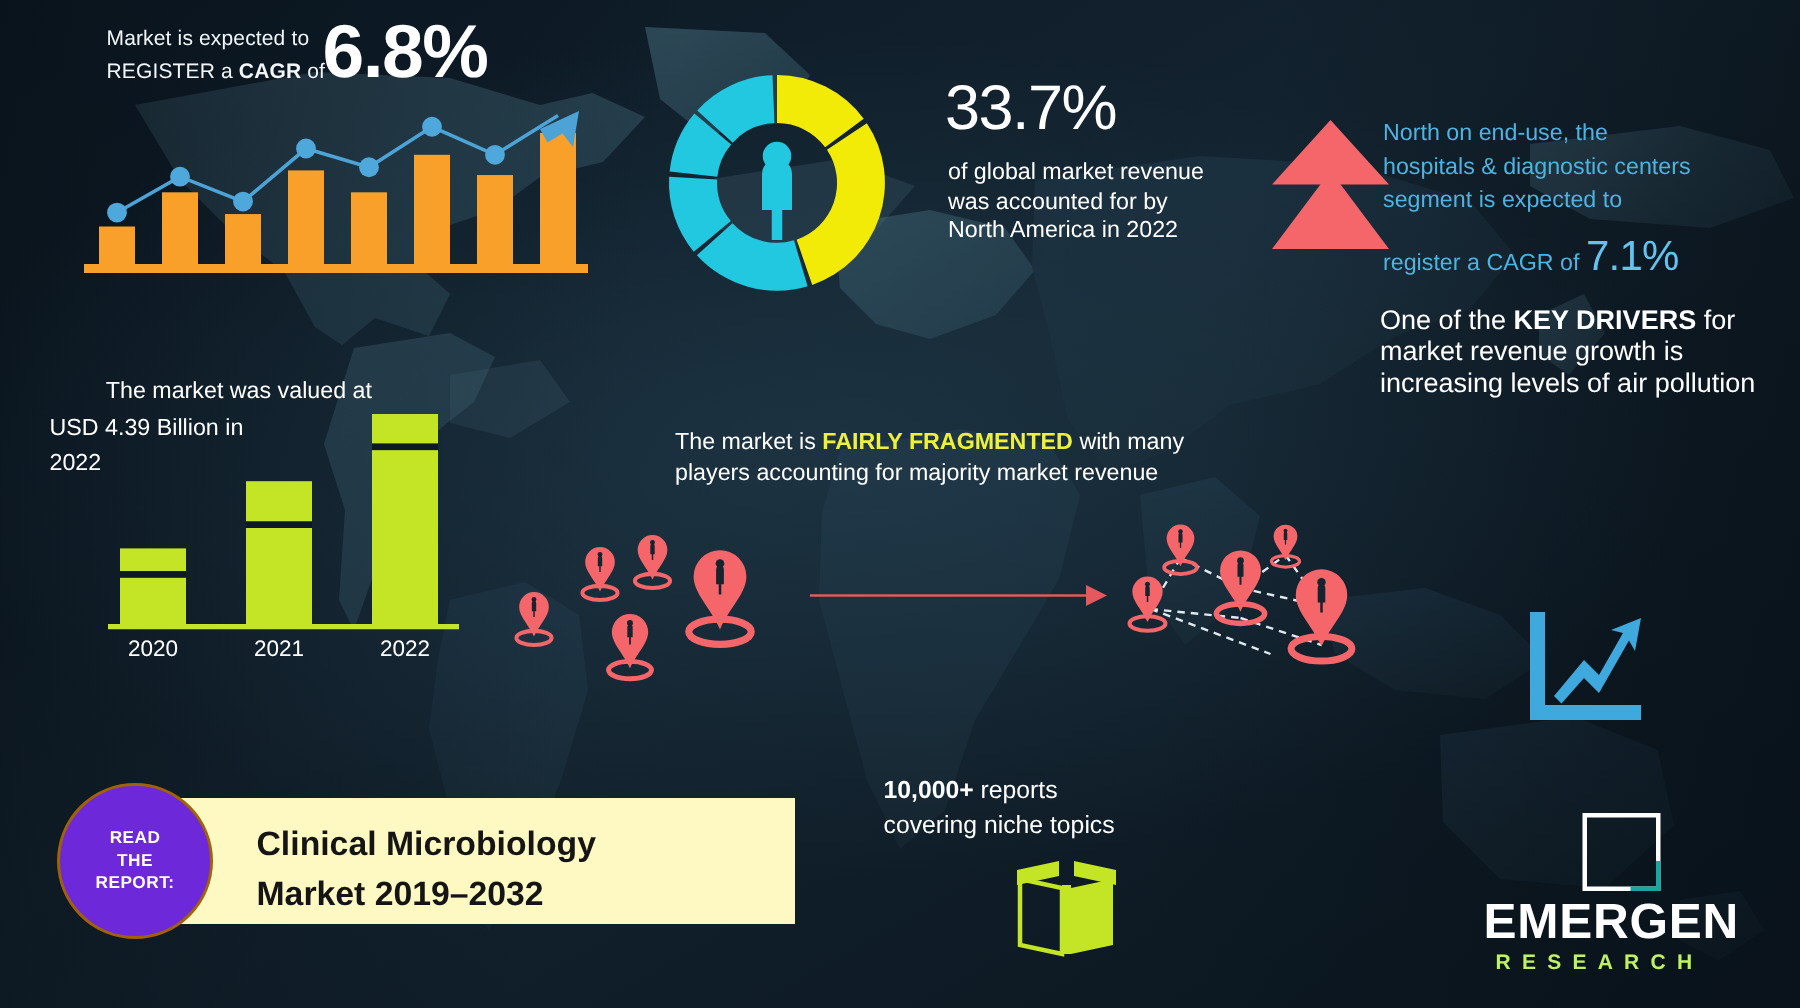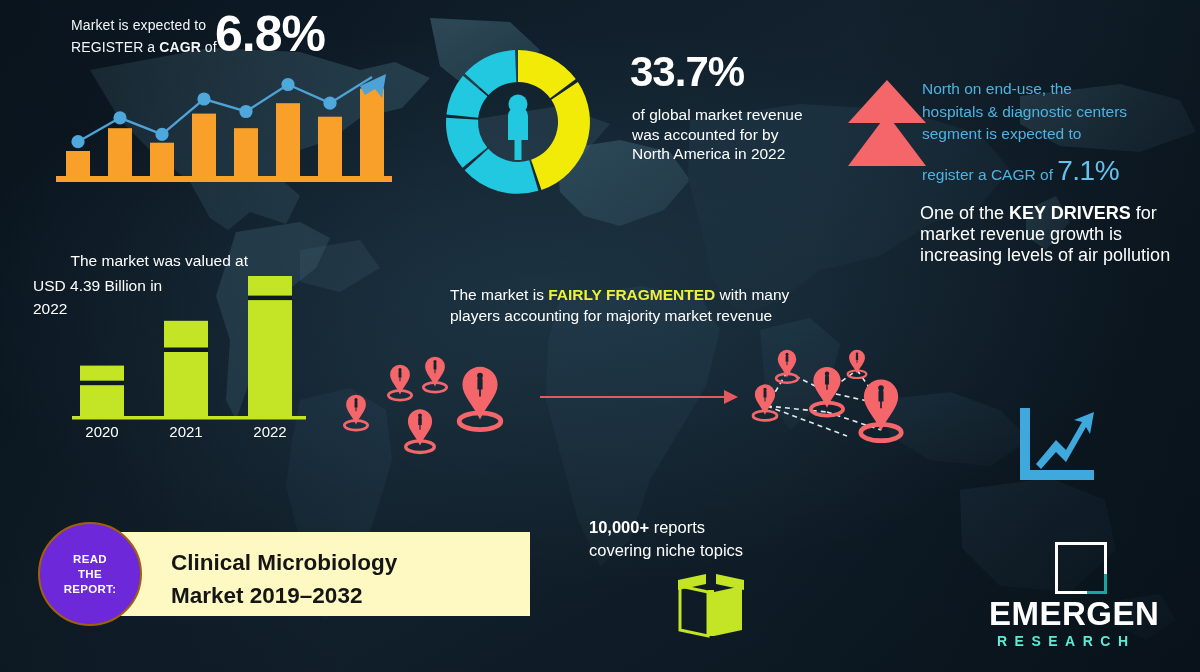--- a/index.html
+++ b/index.html
@@ -26,21 +26,21 @@
   .big-white{font-weight:bold;color:#ffffff;}
   .t-body{font-size:15.5px;line-height:21px;color:#ffffff;}
   .t-yellowtxt{color:#eef13a;font-weight:bold;}
 
   
   #hdr-cagr{left:28px;top:14px;width:210px;}
   #hdr-cagr .l1{font-size:14px;line-height:22px;margin-left:43px;}
   #val-68{left:215px;top:7px;font-size:50px;font-weight:bold;line-height:54px;letter-spacing:-1px;}
 
   
-  #donut-pct{left:630px;top:50px;font-size:42px;font-weight:bold;line-height:44px;letter-spacing:-1px;}
+  #donut-pct{left:630px;top:50px;font-size:42px;font-weight:normal;line-height:44px;letter-spacing:-1px;}
   #donut-desc{left:632px;top:105px;width:185px;font-size:15.5px;line-height:19.5px;}
 
   
   #enduse{left:922px;top:78px;width:268px;font-size:15.5px;line-height:22.5px;color:#4eb3e0;}
   #enduse .row2{margin-top:14px;}
   #val-71{font-size:28px;font-weight:normal;color:#63c2ee;letter-spacing:-.5px;}
   #keydriver{left:920px;top:203px;width:276px;font-size:18px;line-height:21px;}
 
   
   #valued{left:33px;top:250px;width:215px;}
@@ -62,21 +62,21 @@
   #badge-circle span{font-size:11.5px;font-weight:bold;line-height:15px;text-align:center;letter-spacing:.3px;}
   #title-bar{left:115px;top:532px;width:415px;height:84px;background:#fef9c3;}
   #title-bar .txt{position:absolute;left:56px;top:14px;color:#151515;font-size:22.5px;font-weight:bold;line-height:33px;}
 
   
   #logo{left:989px;top:543px;width:200px;}
   #logo-sq{position:absolute;left:66px;top:-1px;width:52px;height:52px;border:3px solid #ffffff;}
   #logo-sq:after{content:"";position:absolute;right:-3px;bottom:-3px;width:17px;height:17px;
      border-right:3px solid #17a6a0;border-bottom:3px solid #17a6a0;}
   #logo-name{position:absolute;left:0;top:53px;font-size:33px;font-weight:bold;letter-spacing:.5px;line-height:36px;color:#fff;}
-  #logo-sub{position:absolute;left:8px;top:90px;font-size:14px;letter-spacing:7.5px;color:#5eead4;font-weight:bold;}
+  #logo-sub{position:absolute;left:8px;top:90px;font-size:14px;letter-spacing:7.5px;color:#bef264;font-weight:bold;}
 </style>
 </head>
 <body>
 
 <div id="canvas">
 
   <svg id="map-bg" viewBox="0 0 1200 672">
     <defs>
       <linearGradient id="bgg" x1="0" y1="0" x2="1" y2="1">
         <stop offset="0%" stop-color="#0b1824"></stop>

